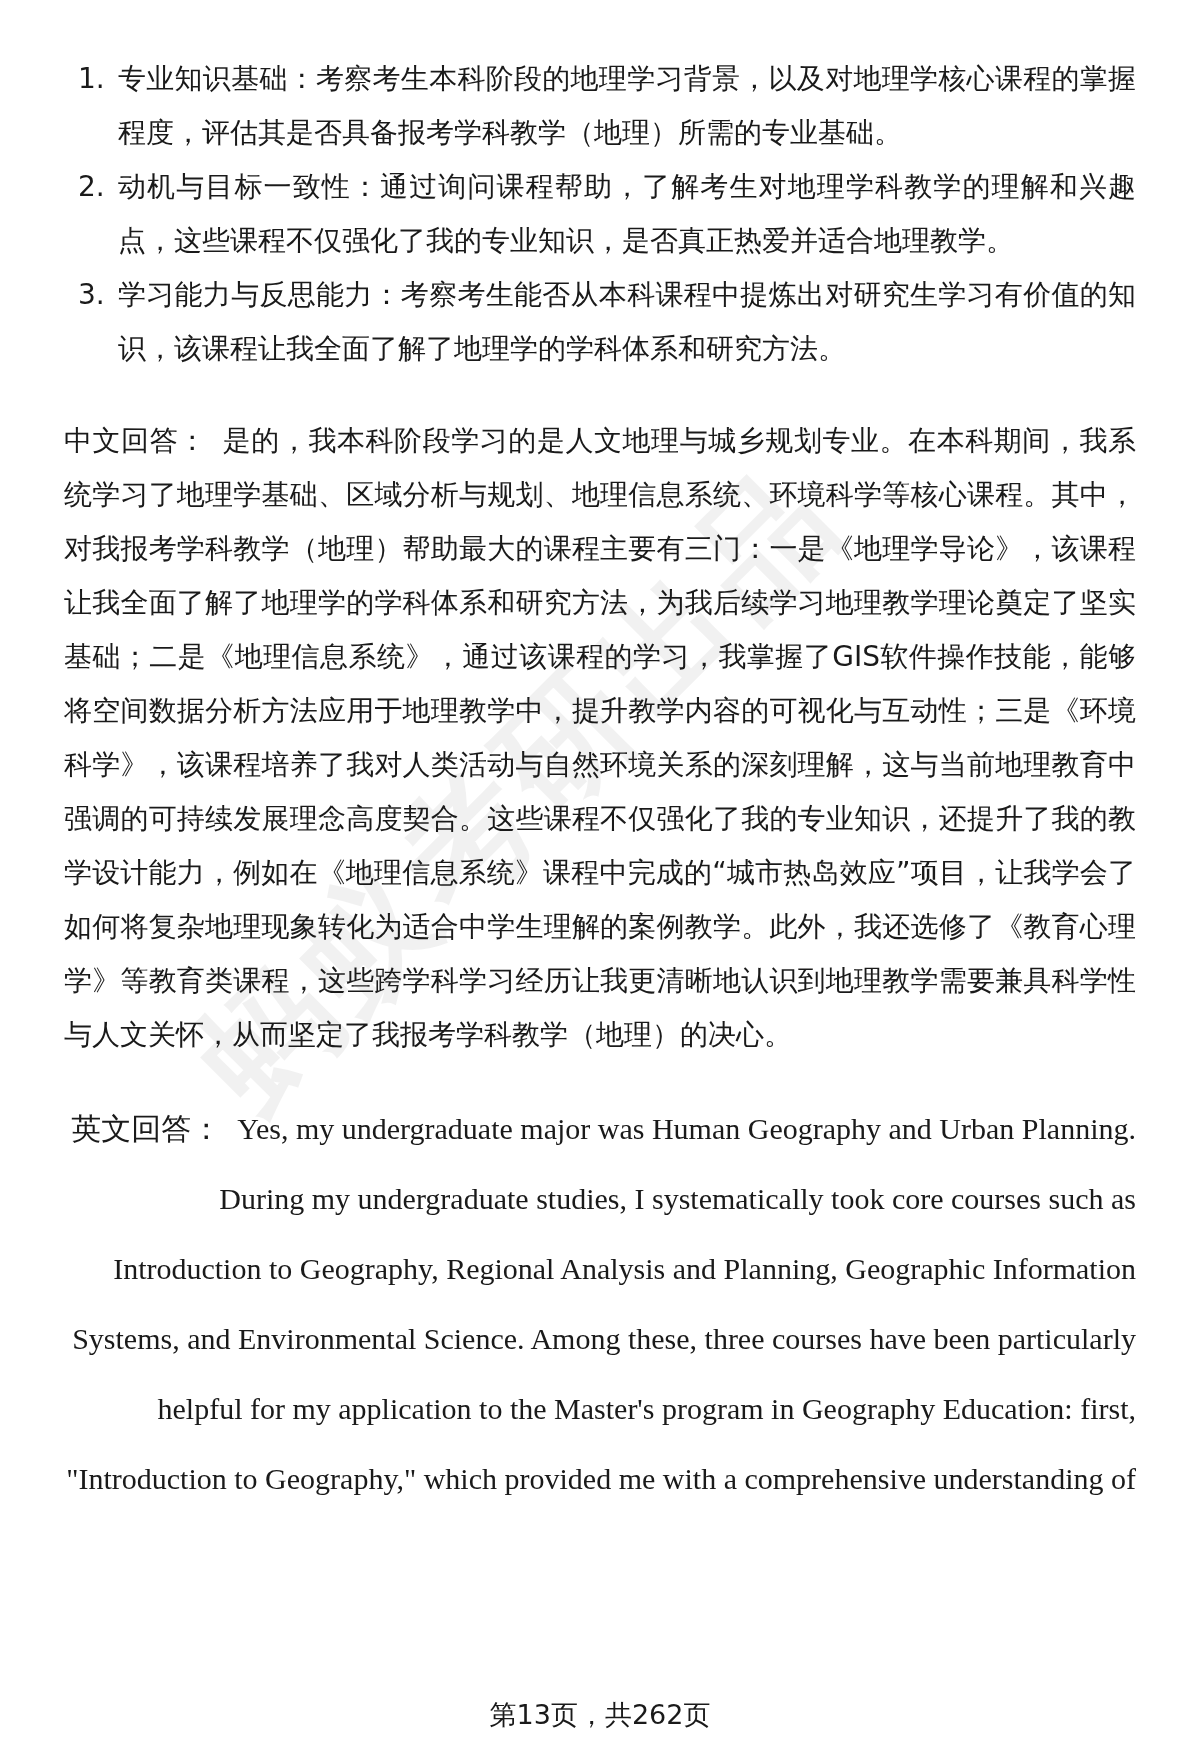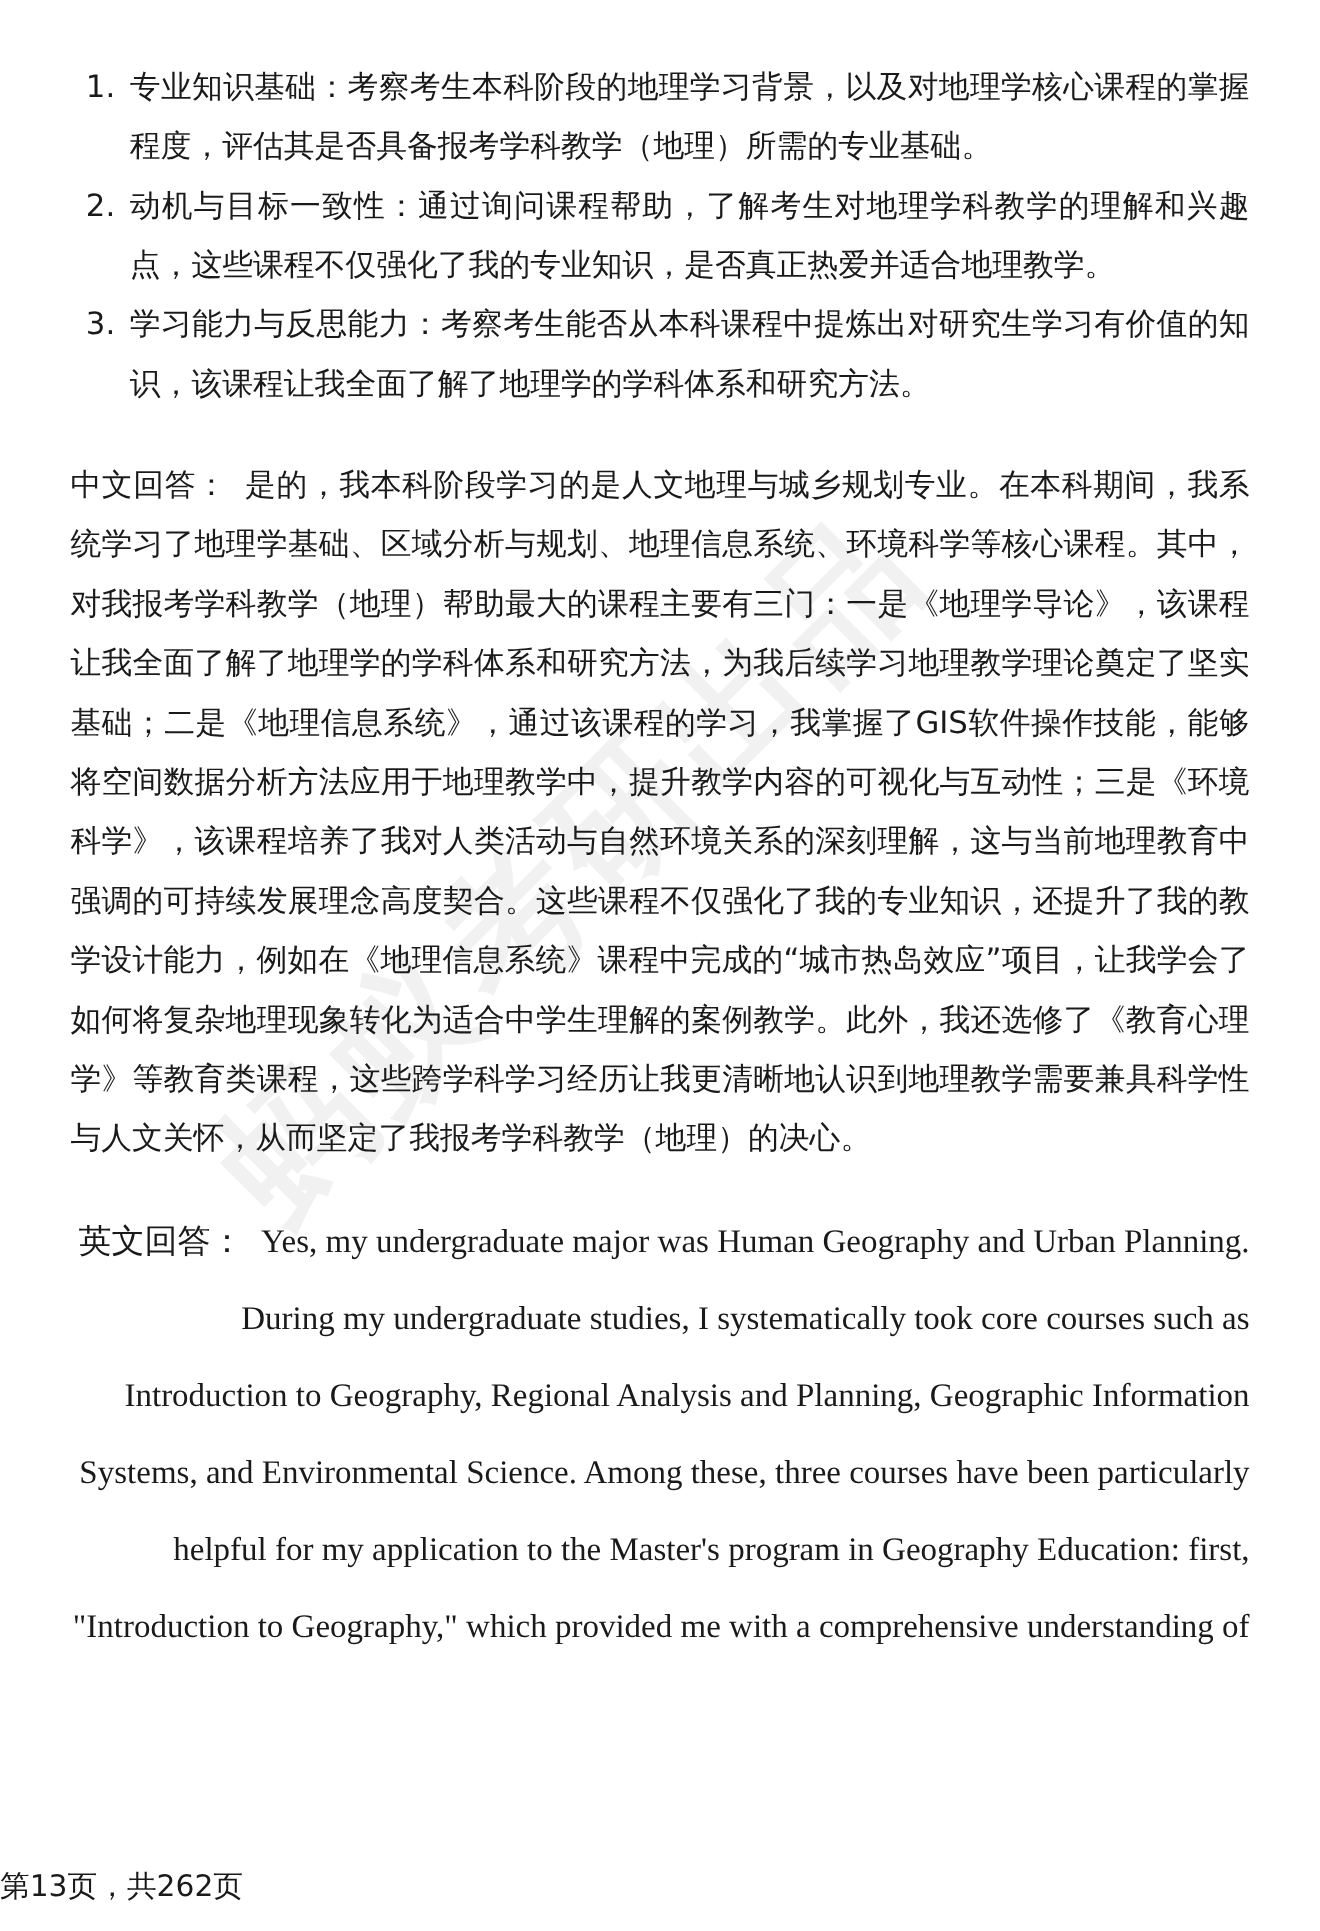--- a/index.html
+++ b/index.html
@@ -72,21 +72,21 @@
     margin-bottom: 0;
     font-family: Liberation Serif, serif;
   }
 
   
   .footer {
     position: absolute;
     left: 0;
     right: 0;
     bottom: 22px;
-    text-align: left;
+    text-align: center;
     font-size: 27px;
     color: #1a1a1a;
     z-index: 1;
   }
 </style>
 </head>
 <body>
 
 <div class="page">
 

